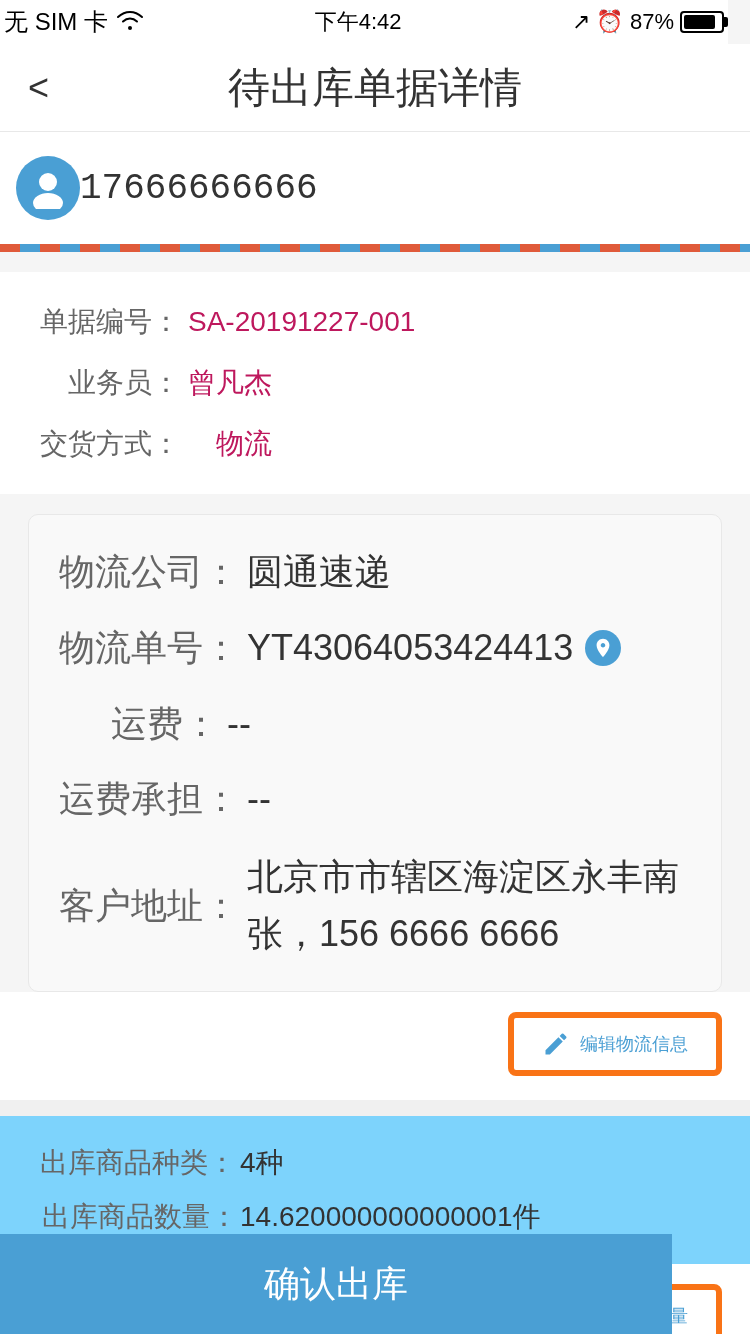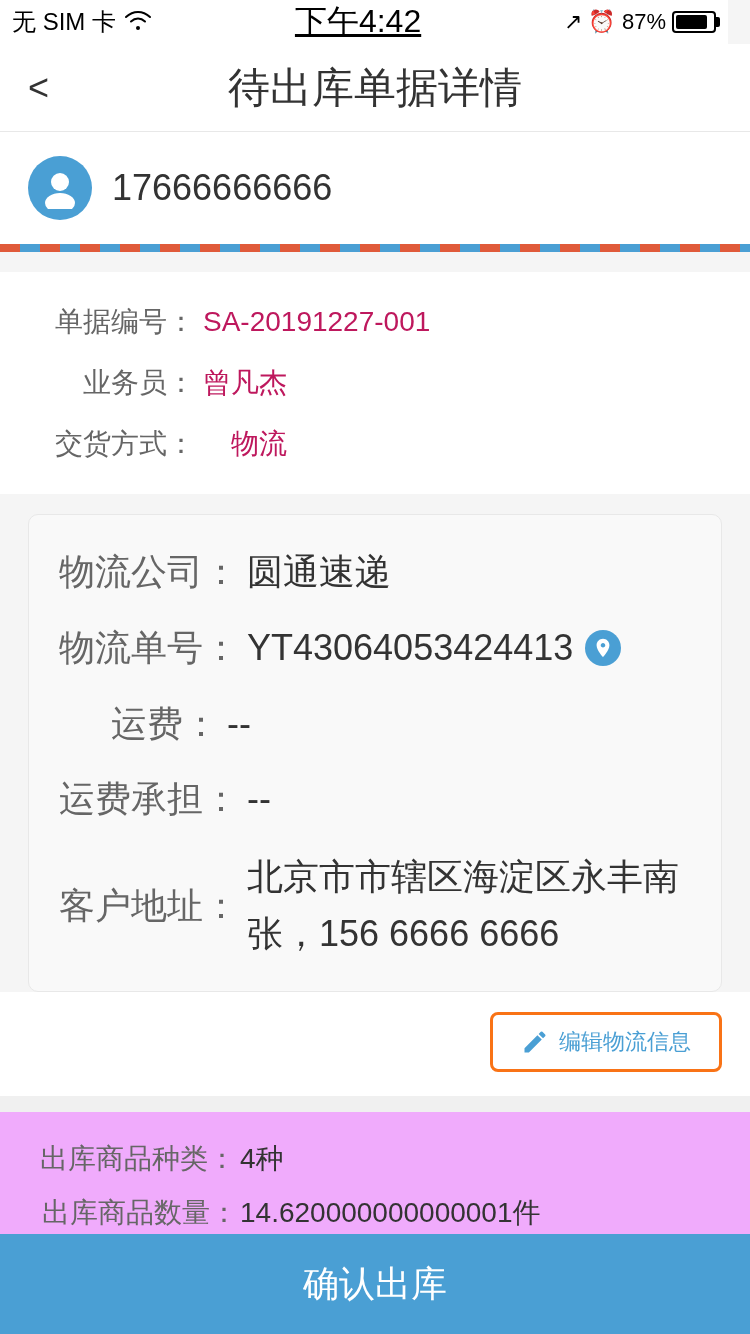--- a/index.html
+++ b/index.html
@@ -14,26 +14,26 @@
     }
 
     
     .status-bar {
       width: 728px;
       height: 44px;
       background: #fff;
       display: flex;
       align-items: center;
       justify-content: space-between;
-      padding: 0 12px;
+      padding: 0 4px;
       font-size: 24px;
       color: #000;
     }
     .status-left { display: flex; align-items: center; gap: 8px; }
-    .status-center { font-weight: 500; font-size: 32px; text-decoration: underline; }
+    .status-center { font-weight: 500; font-size: 22px; }
     .status-right { display: flex; align-items: center; gap: 6px; font-size: 22px; }
     .battery-icon {
       width: 44px; height: 22px;
       border: 2px solid #000;
       border-radius: 4px;
       position: relative;
       display: inline-flex;
       align-items: center;
       padding: 2px;
     }
@@ -75,25 +75,25 @@
     }
     .nav-title {
       font-size: 42px;
       font-weight: 400;
       color: #333;
     }
 
     
     .customer-header {
       background: #fff;
-      padding: 24px 28px;
-      display: flex;
-      align-items: center;
-      gap: 20px;
+      padding: 24px 16px;
+      display: flex;
+      align-items: center;
       border-bottom: none;
+      font-family: Liberation Mono, monospace;
     }
     .customer-avatar {
       width: 64px;
       height: 64px;
       border-radius: 50%;
       background: #4a9fd4;
       display: flex;
       align-items: center;
       justify-content: center;
       overflow: hidden;
@@ -114,21 +114,21 @@
         #e05a3a 0px, #e05a3a 20px,
         #4a9fd4 20px, #4a9fd4 40px
       );
       margin-bottom: 0;
     }
 
     
     .section-card {
       background: #fff;
       margin: 20px 0 0 0;
-      padding: 28px 35px;
+      padding: 28px 20px;
     }
 
     .info-row {
       display: flex;
       align-items: flex-start;
       margin-bottom: 16px;
       font-size: 28px;
       line-height: 1.6;
     }
     .info-row:last-child { margin-bottom: 0; gap: 28px; }
@@ -188,43 +188,43 @@
     .location-icon svg { width: 22px; height: 22px; fill: #fff; }
 
     
     .edit-logistics-btn {
       display: flex;
       justify-content: flex-end;
       padding: 20px 28px 24px;
       background: #fff;
     }
     .btn-outline {
-      border: 3px solid #f97316;
+      border: 6px solid #f97316;
       border-radius: 8px;
       color: #4a9fd4;
-      font-size: 22px;
+      font-size: 18px;
       padding: 12px 28px;
       background: #fff;
       display: flex;
       align-items: center;
       gap: 10px;
       cursor: pointer;
       margin-left: 14px;
     }
     .btn-outline svg { width: 28px; height: 28px; fill: #4a9fd4; }
 
     
     .section-divider {
       height: 16px;
       background: #f0f0f0;
     }
 
     
     .goods-section {
-      background: #f0abfc;
+      background: #7dd3fc;
       padding: 28px 40px;
     }
     .goods-row {
       display: flex;
       align-items: center;
       margin-bottom: 16px;
       font-size: 28px;
     }
     .goods-row:last-child { margin-bottom: 0; text-align: center; }
     .goods-label {
@@ -246,21 +246,21 @@
 
     
     .bottom-spacer {
       flex: 1;
       background: #f5f5f5;
       min-height: 200px;
     }
 
     
     .confirm-bar {
-      width: 750px;
+      width: 672px;
       background: #4a9fd4;
       height: 100px;
       display: flex;
       align-items: center;
       justify-content: center;
       position: fixed;
       bottom: 0;
       left: 0;
       cursor: pointer;
     }

